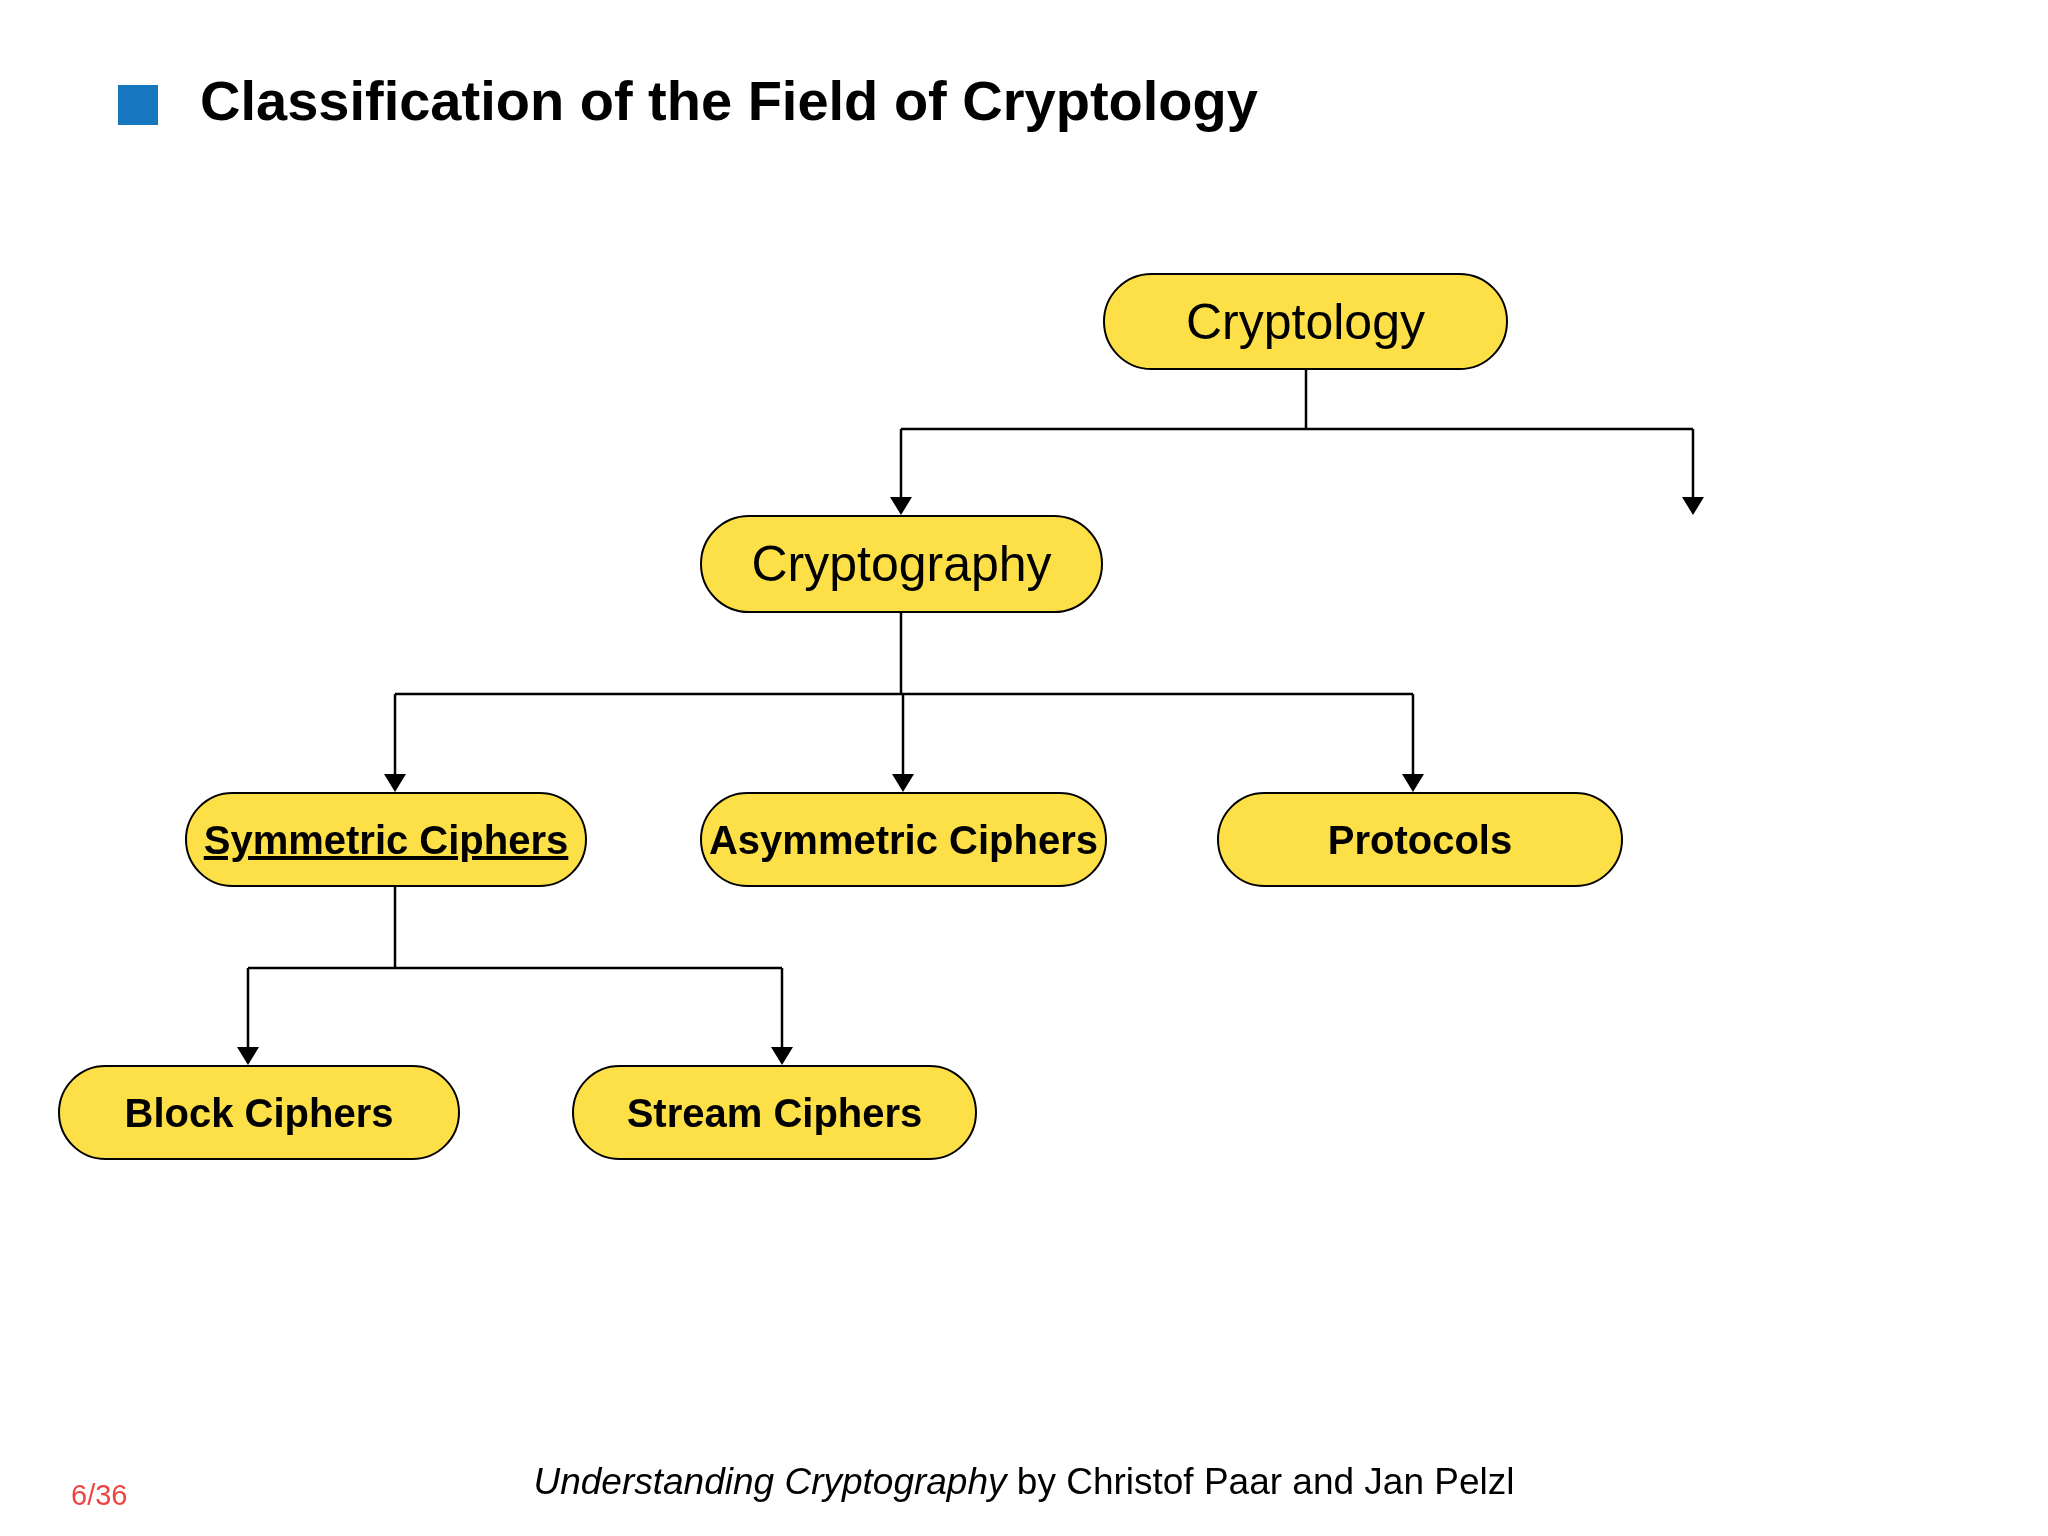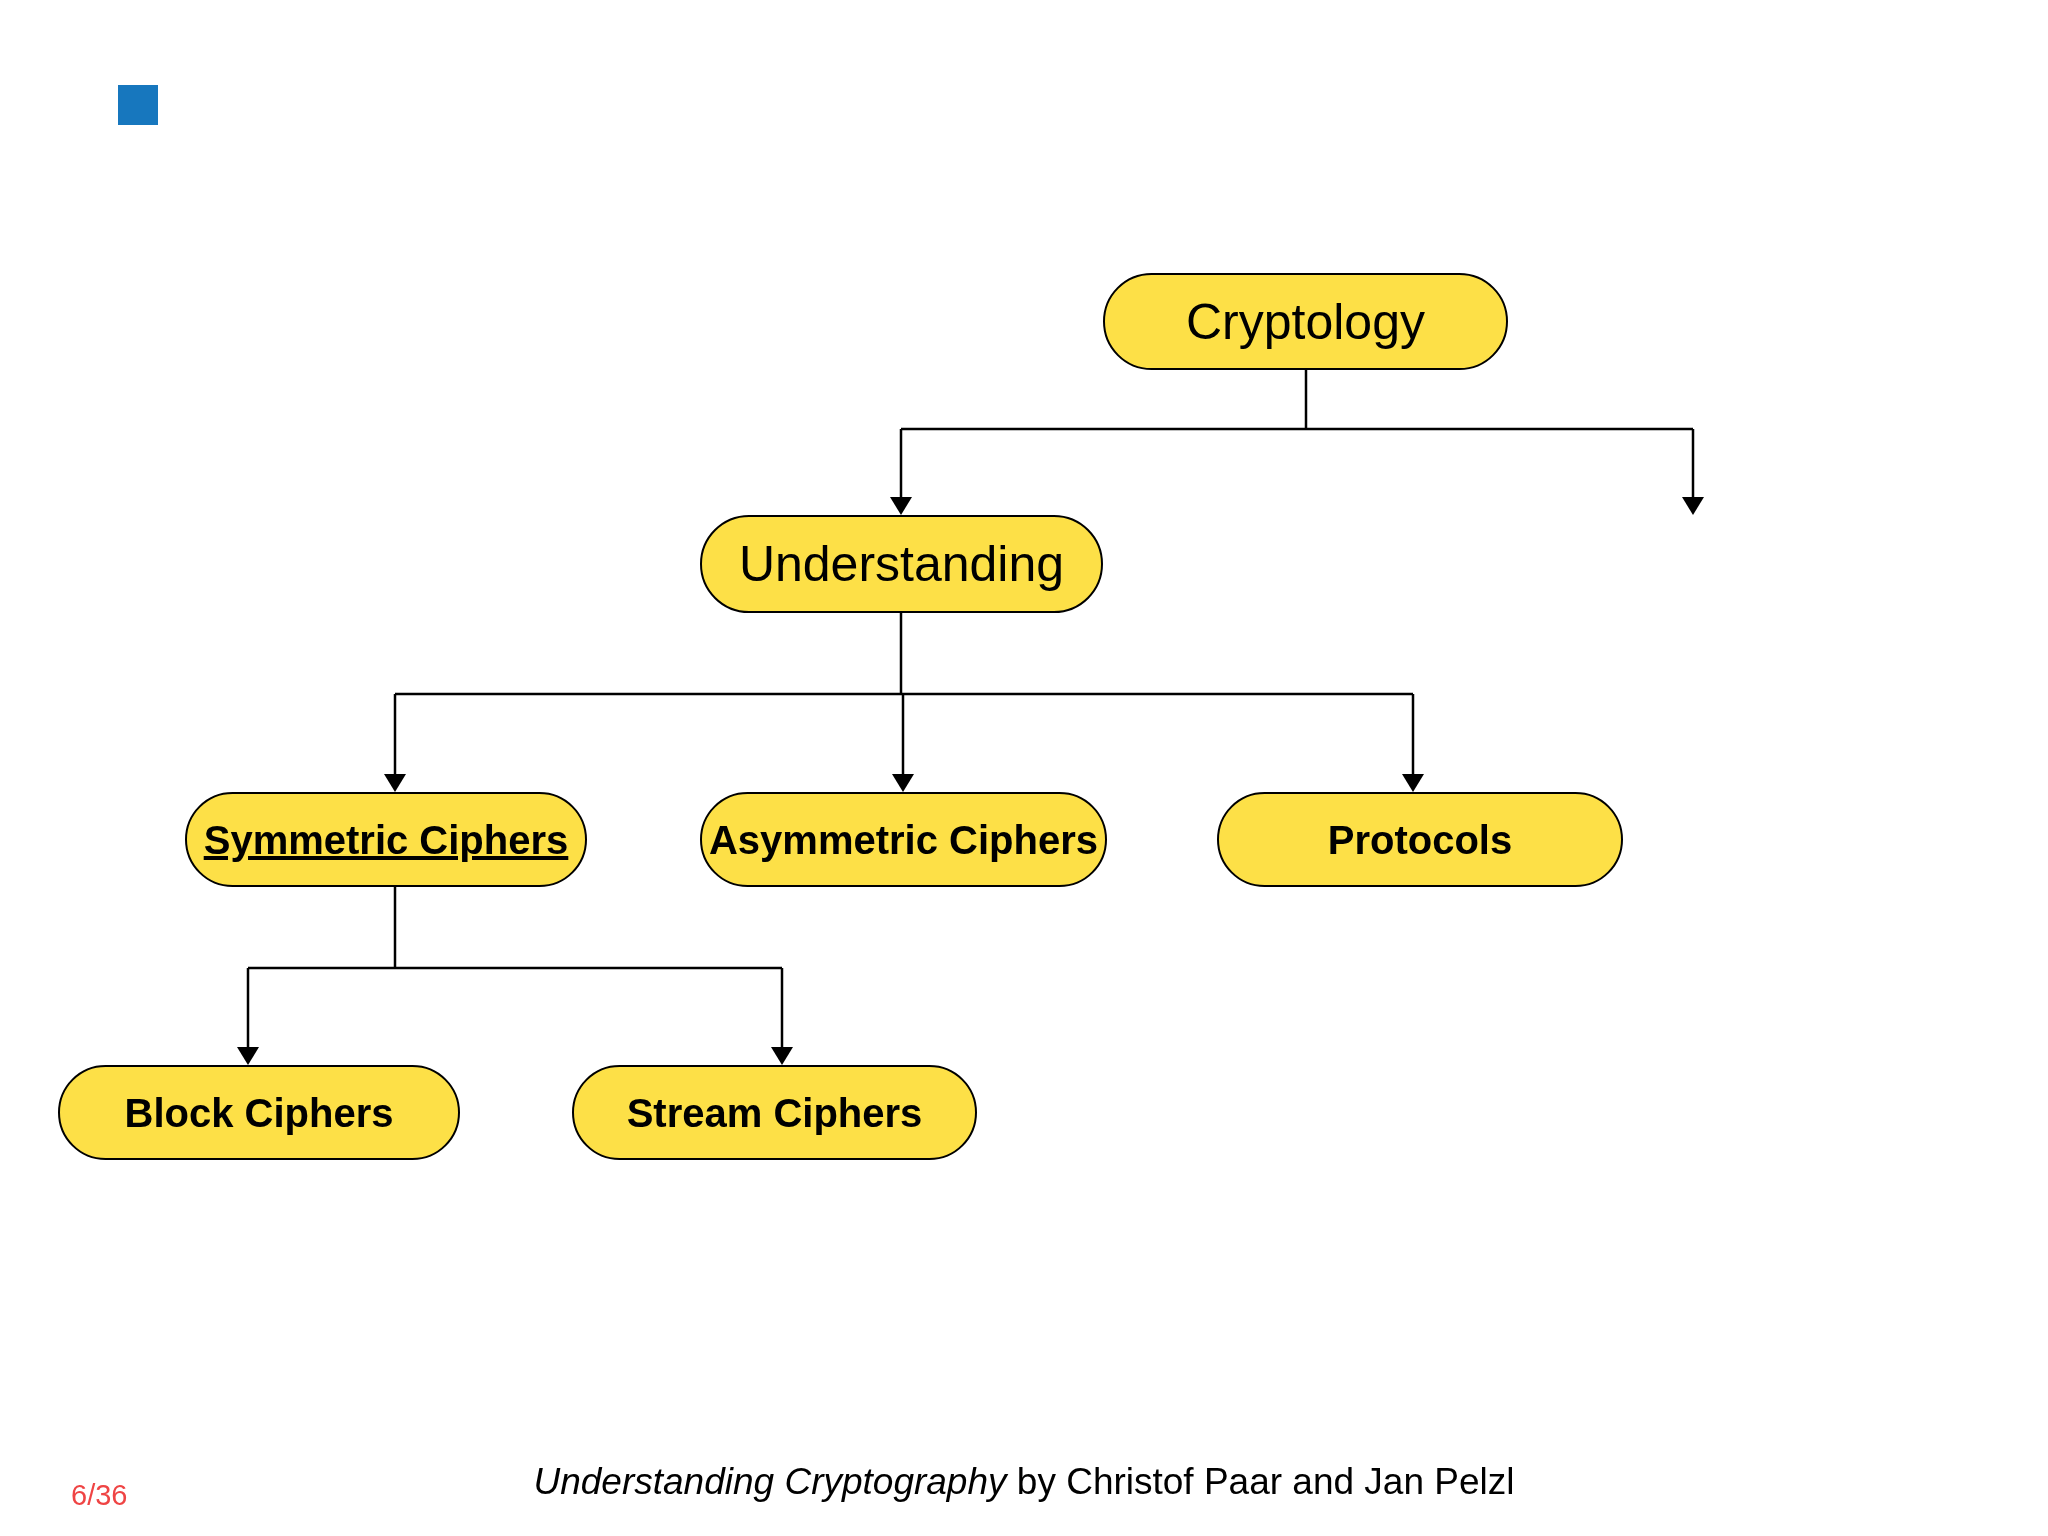--- a/index.html
+++ b/index.html
@@ -81,20 +81,21 @@
     line-height: 1;
     color: #ef4444;
   }
 </style>
 </head>
 <body>
 
 <div class="slide">
 
   <div class="title-bullet"></div>
+  <h1 class="page-title" style="margin:0; font-size:56px;">Classification of the Field of Cryptology</h1>
 
   <svg id="connectors" xmlns="http://www.w3.org/2000/svg" viewBox="0 0 2048 1536">
       <g>
         <line x1="1306" y1="370" x2="1306" y2="429"></line>
         <line x1="901" y1="429" x2="1693" y2="429"></line>
         <line x1="901" y1="429" x2="901" y2="501"></line>
         <polygon points="890,497 912,497 901,515"></polygon>
         <line x1="1693" y1="429" x2="1693" y2="501"></line>
         <polygon points="1682,497 1704,497 1693,515"></polygon>
       </g>
@@ -115,21 +116,21 @@
         <polygon points="237,1047 259,1047 248,1065"></polygon>
         <line x1="782" y1="968" x2="782" y2="1051"></line>
         <polygon points="771,1047 793,1047 782,1065"></polygon>
       </g>
     </svg>
 
   <div class="node" style="left: 1103px; top: 273px; width: 405px; height: 97px;">
     <span>Cryptology</span>
   </div>
   <div class="node" style="left: 700px; top: 515px; width: 403px; height: 98px;">
-    <span>Understanding</span>
+    <span>Cryptography</span>
   </div>
   <div class="node bold" style="left: 185px; top: 792px; width: 402px; height: 95px; text-decoration: underline;">
     <span>Symmetric Ciphers</span>
   </div>
   <div class="node bold" style="left: 700px; top: 792px; width: 407px; height: 95px;">
     <span>Asymmetric Ciphers</span>
   </div>
   <div class="node bold" style="left: 1217px; top: 792px; width: 406px; height: 95px;">
     <span>Protocols</span>
   </div>

